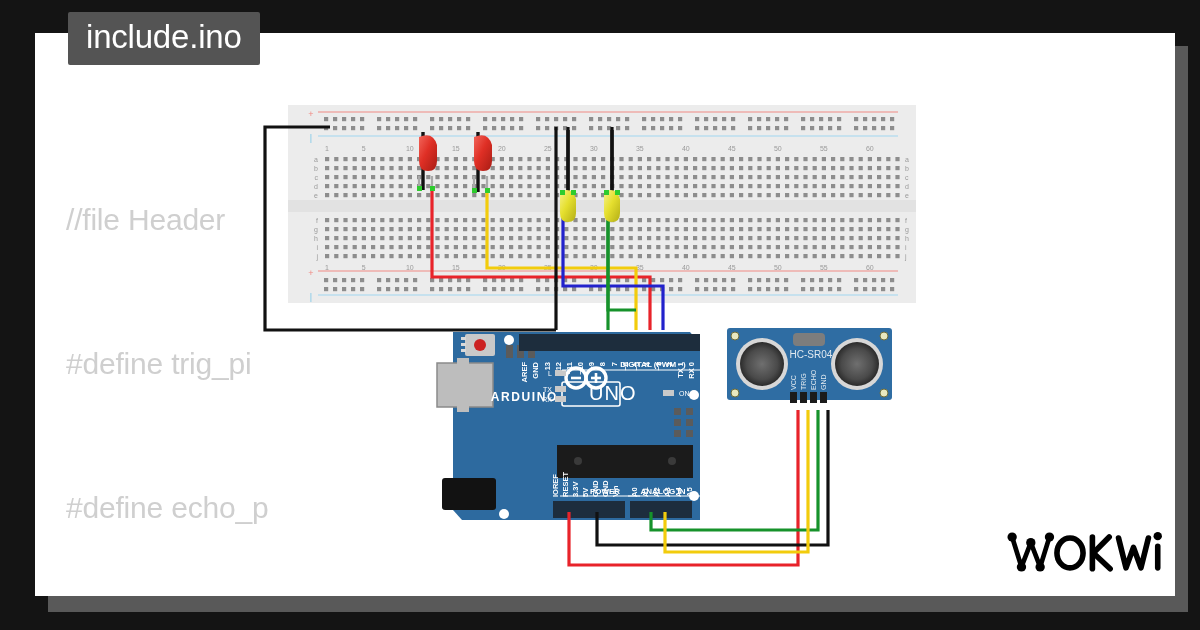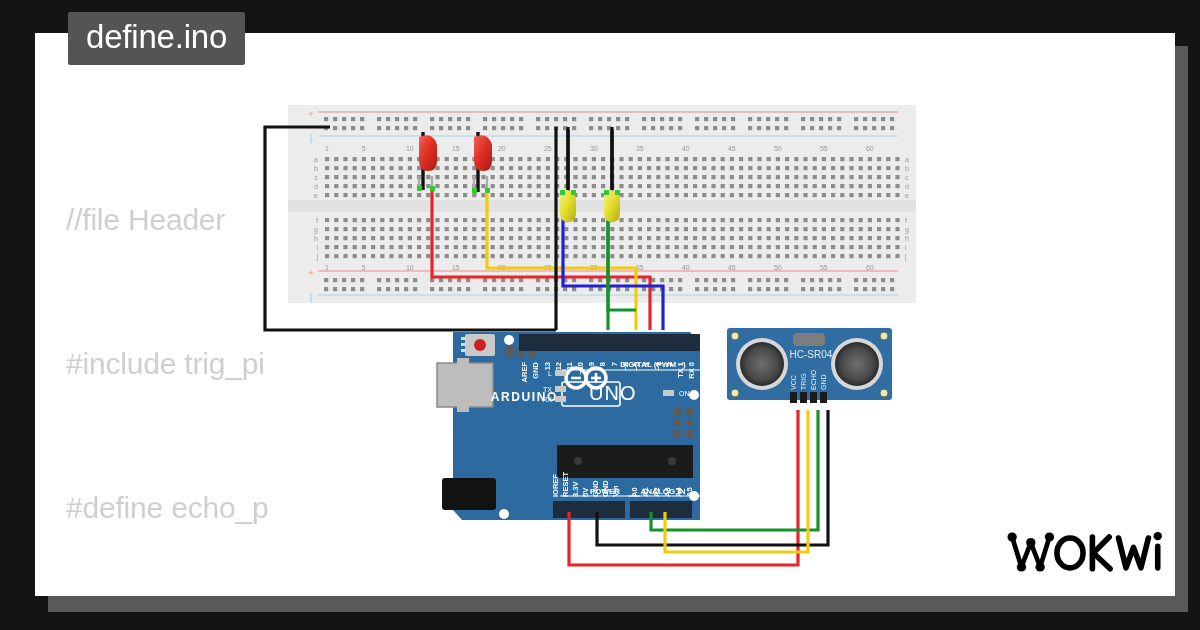--- a/index.html
+++ b/index.html
@@ -51,21 +51,21 @@
 </head>
 <body>
 
 <div id="root">
 
   <div class="shadow-band"></div>
   <div class="card"></div>
 
   <div class="code">
     <span class="ln">//file Header</span>
-    <span class="ln">#include trig_pi</span>
+    <span class="ln">#define trig_pi</span>
     <span class="ln">#define echo_p</span>
     
     
     
     
     
     
   </div>
 
   <svg class="stage" viewBox="0 0 1200 630">
@@ -1025,21 +1025,21 @@
           <text x="0" y="0" font-size="7" fill="#dfe8ef" font-family="'Liberation Sans',sans-serif" text-anchor="start" transform="translate(806,390) rotate(-90)">TRIG</text>
           <rect x="810" y="392" width="7" height="11" fill="#1b1b1b"></rect>
           <text x="0" y="0" font-size="7" fill="#dfe8ef" font-family="'Liberation Sans',sans-serif" text-anchor="start" transform="translate(816,390) rotate(-90)">ECHO</text>
           <rect x="820" y="392" width="7" height="11" fill="#1b1b1b"></rect>
           <text x="0" y="0" font-size="7" fill="#dfe8ef" font-family="'Liberation Sans',sans-serif" text-anchor="start" transform="translate(826,390) rotate(-90)">GND</text>
         </g>
     </g>
 
   </svg>
 
-  <div class="tab">define.ino</div>
+  <div class="tab">include.ino</div>
 
   <svg class="wokwi" viewBox="0 0 170 60">
     <g stroke="#000000" stroke-width="5" fill="none" stroke-linecap="round" stroke-linejoin="round">
       <path d="M8,14 L18,46 L28,20 L38,46 L48,14"></path>
     </g>
     <circle cx="8" cy="14" r="5" fill="#000000"></circle>
     <circle cx="28" cy="20" r="5" fill="#000000"></circle>
     <circle cx="18" cy="46" r="5" fill="#000000"></circle>
     <circle cx="38" cy="46" r="5" fill="#000000"></circle>
     <circle cx="48" cy="14" r="5" fill="#000000"></circle>

